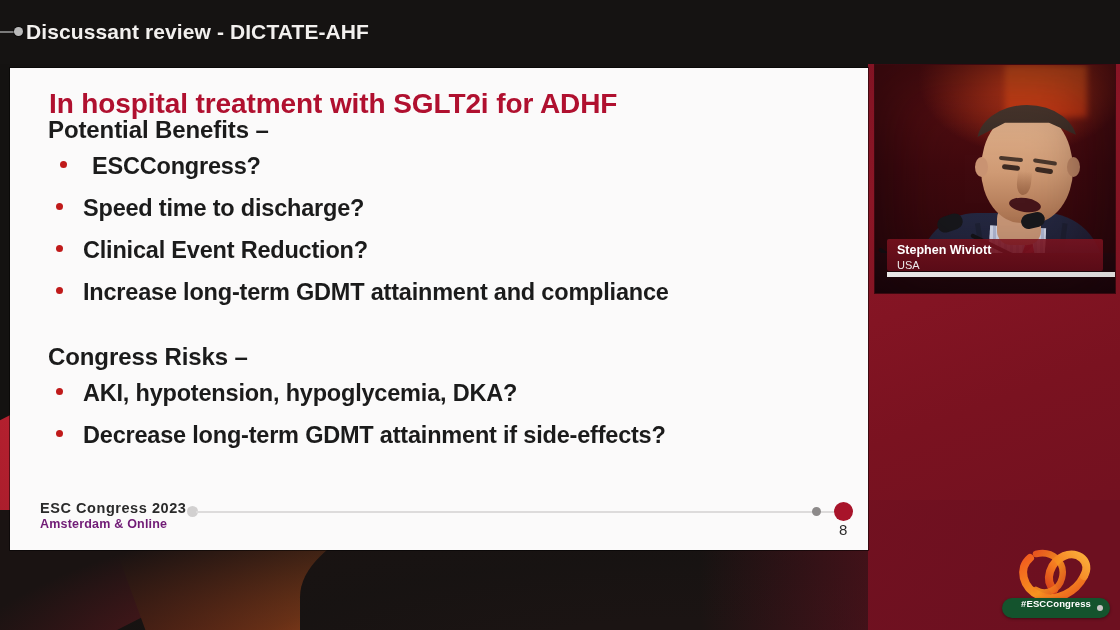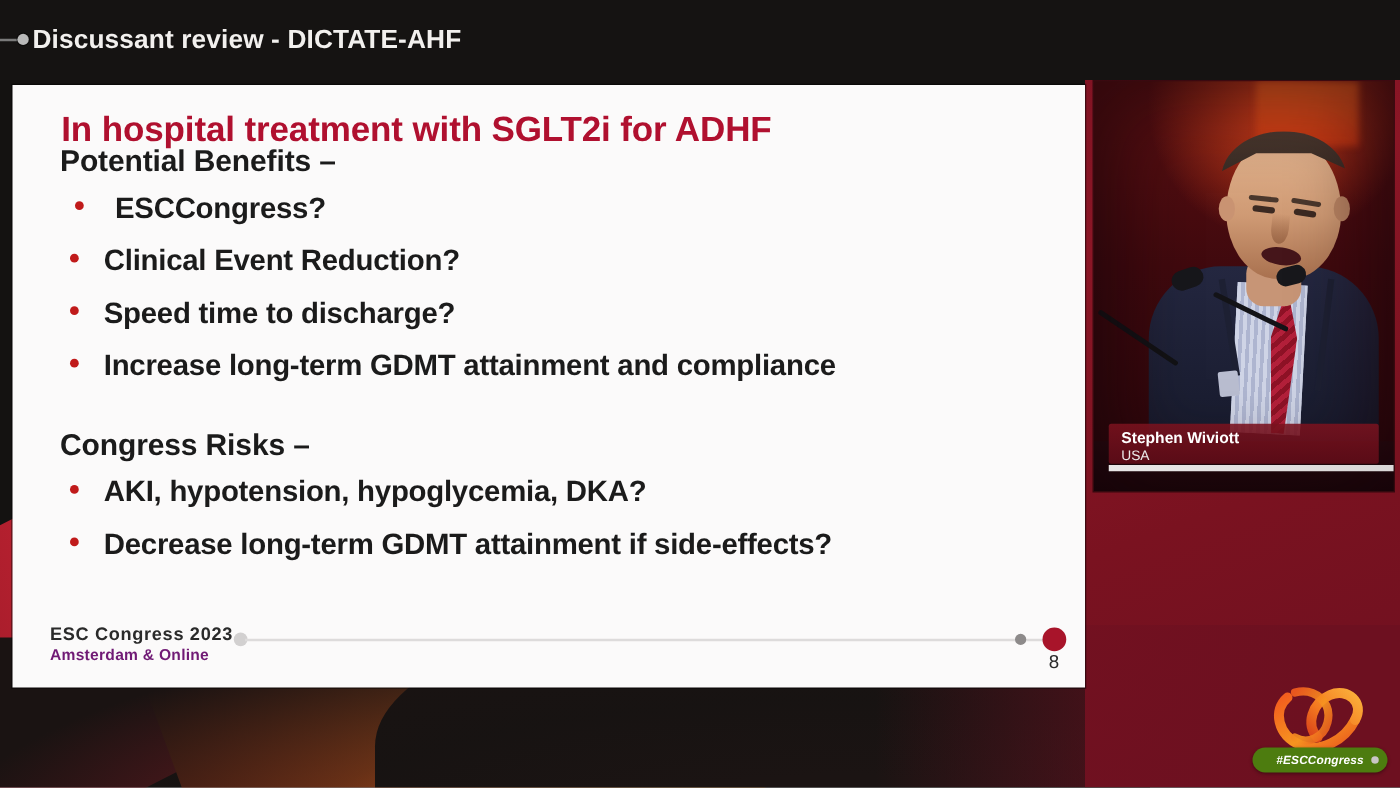--- a/index.html
+++ b/index.html
@@ -139,21 +139,21 @@
     position:absolute; left:824px; top:14px; width:19px; height:19px;
     border-radius:50%; background:#a8142a;
   }
   #slide-number {
     position:absolute; left:829px; top:33px;
     color:#2b2b2b; font-size:15px;
   }
 
   
   #video {
-    position:absolute; left:875px; top:65px; width:240px; height:328px;
+    position:absolute; left:875px; top:65px; width:240px; height:228px;
     background:#3a0c10; overflow:hidden; z-index:16;
     box-shadow:0 0 0 1px rgba(0,0,0,.55);
   }
   #video-bg {
     position:absolute; inset:0;
     background:
       radial-gradient(80% 60% at 62% 6%, #d8431a 0%, rgba(216,67,26,0) 55%),
       linear-gradient(180deg,#5c1012 0%,#40090e 45%,#2a060a 100%);
   }
   #stage-band {
@@ -272,24 +272,23 @@
   }
 
   
   #brand-logo {
     position:absolute; left:1000px; top:548px; width:110px; height:76px;
     z-index:18;
   }
   #brand-swirl { position:absolute; left:14px; top:0; width:82px; height:58px; }
   #hashtag-pill {
     position:absolute; left:2px; top:50px; width:108px; height:20px;
-    background:#4d7c0f; border-radius:10px;
-    display:flex; align-items:center; justify-content:center;
+    background:#14532d; border-radius:10px;
+    display:flex; align-items:flex-start; justify-content:center;
     box-shadow:0 1px 3px rgba(0,0,0,.4);
-    font-style:italic;
   }
   #hashtag-text {
     color:#ffffff; font-size:9.5px; font-weight:bold; letter-spacing:.1px;
   }
   #hashtag-dot {
     position:absolute; right:7px; top:7px; width:6px; height:6px;
     border-radius:50%; background:#c9c6c6;
   }
 </style>
 </head>
@@ -318,25 +317,25 @@
   <div id="slide-body">
 
     <div class="section-head">Potential Benefits –</div>
 
     <div class="bullet-row">
       <span class="bullet-dot indented"></span>
       <span class="bullet-text">ESCCongress?</span>
     </div>
     <div class="bullet-row">
       <span class="bullet-dot"></span>
+      <span class="bullet-text">Speed time to discharge?</span>
+    </div>
+    <div class="bullet-row">
+      <span class="bullet-dot"></span>
       <span class="bullet-text">Clinical Event Reduction?</span>
-    </div>
-    <div class="bullet-row">
-      <span class="bullet-dot"></span>
-      <span class="bullet-text">Speed time to discharge?</span>
     </div>
     <div class="bullet-row">
       <span class="bullet-dot"></span>
       <span class="bullet-text">Increase long-term GDMT attainment and compliance</span>
     </div>
 
     <div class="spacer-gap"></div>
 
     <div class="section-head">Congress Risks –</div>
 

